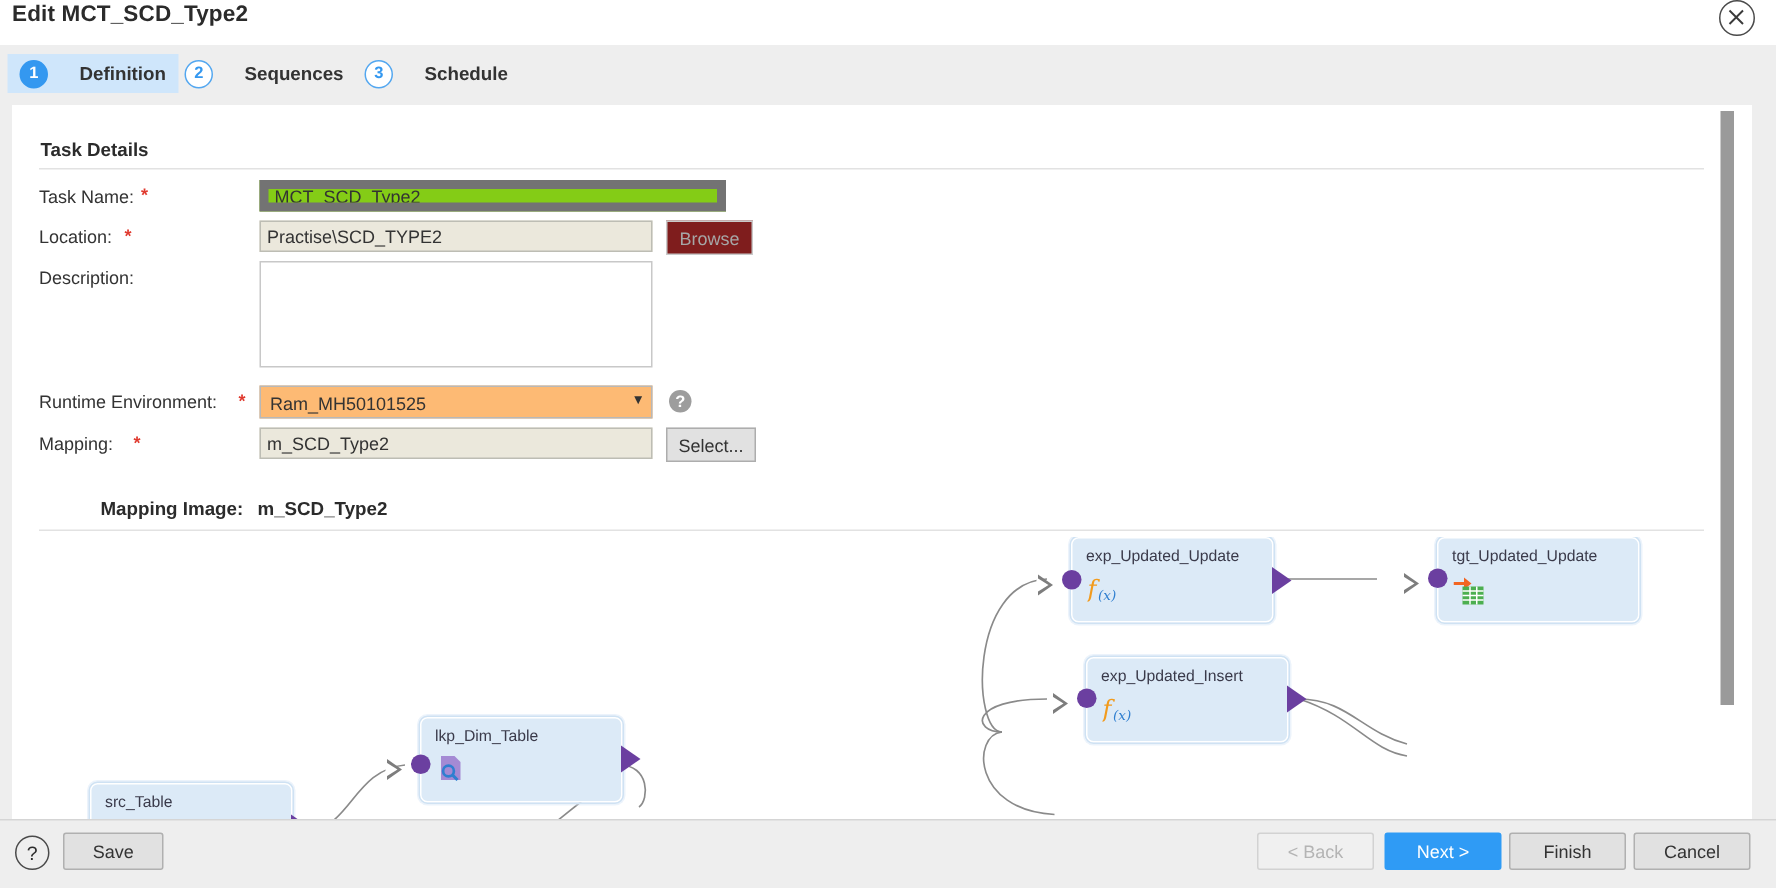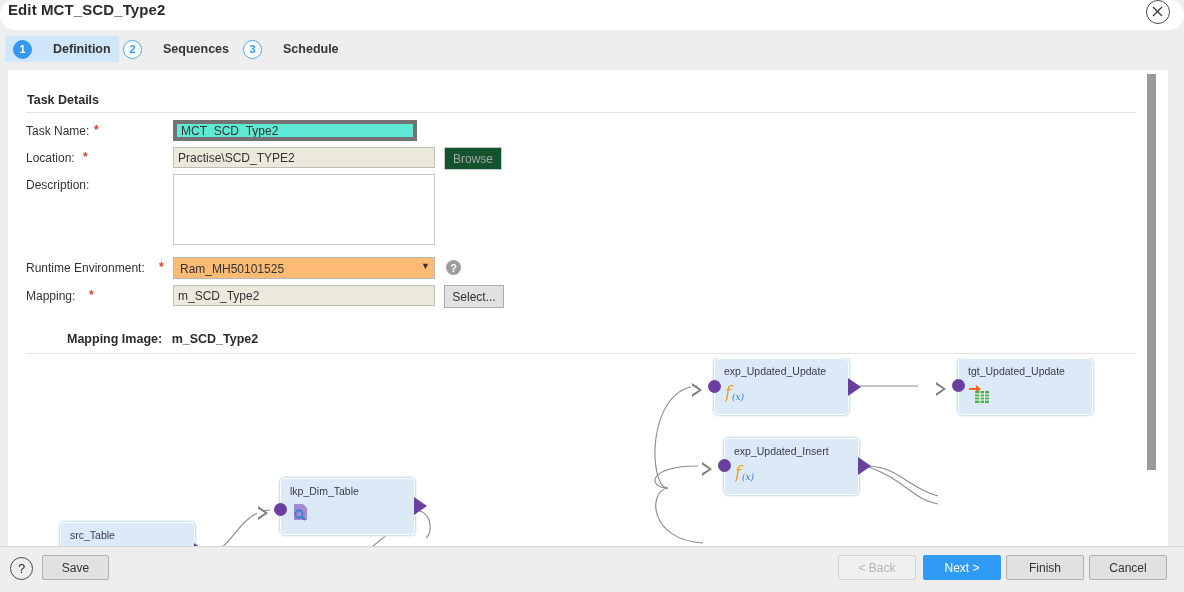--- a/index.html
+++ b/index.html
@@ -7,21 +7,20 @@
     width:1184px;height:592px;overflow:hidden;
     background:#eeeeee;
     font-family:"Liberation Sans", sans-serif;
     font-size:12px;color:#333;
     position:relative;
   }
   
   .dlg-header{
     position:absolute;left:0;top:0;width:1184px;height:30px;
     background:#ffffff;
-    border-radius:15px;
   }
   .dlg-title{
     position:absolute;left:8px;top:1px;
     font-size:15px;font-weight:bold;color:#2b2b2b;
     letter-spacing:0.1px;
   }
   .close-btn{
     position:absolute;right:14px;top:0px;
     width:24px;height:24px;border-radius:50%;
     border:1.4px solid #4a4a4a;
@@ -78,22 +77,22 @@
   .flabel{position:absolute;left:0;font-size:12px;color:#333;white-space:nowrap;}
   .req{color:#e03a2f;font-size:12px;font-weight:bold;}
   .fld{
     position:absolute;left:147px;
     box-sizing:border-box;
     font-family:"Liberation Sans", sans-serif;
     font-size:12px;color:#333;
     padding:2px 4px;
   }
   .fld.text{
-    width:244px;height:21px;
-    border:4px solid #737373;background:#5eead4;
+    width:311px;height:21px;
+    border:6px solid #737373;background:#84cc16;
   }
   .fld.readonly{
     width:262px;height:21px;
     border:1px solid #bdbdb4;background:#ebe8dc;
   }
   .fld.area{
     width:262px;height:71px;
     border:1px solid #c8c8c8;background:#ffffff;resize:none;
   }
   .fld.sel{
@@ -106,21 +105,21 @@
     position:absolute;left:395px;pointer-events:none;
     font-size:9px;color:#333;
   }
   .btn{
     position:absolute;
     box-sizing:border-box;
     font-family:"Liberation Sans", sans-serif;font-size:12px;
     background:#e1e1e1;border:1px solid #adadad;color:#333;
     cursor:pointer;height:23px;
   }
-  .btn.dim{color:#a6a6a6;background:#14532d;border-color:#c9c9c9;}
+  .btn.dim{color:#a6a6a6;background:#7f1d1d;border-color:#c9c9c9;}
   .help-icon{
     position:absolute;width:15px;height:15px;border-radius:50%;
     background:#9d9d9d;color:#ffffff;
     font-size:11px;font-weight:bold;
     display:flex;align-items:center;justify-content:center;
     cursor:pointer;
   }
   
   .map-title{
     position:absolute;left:19px;top:262px;

